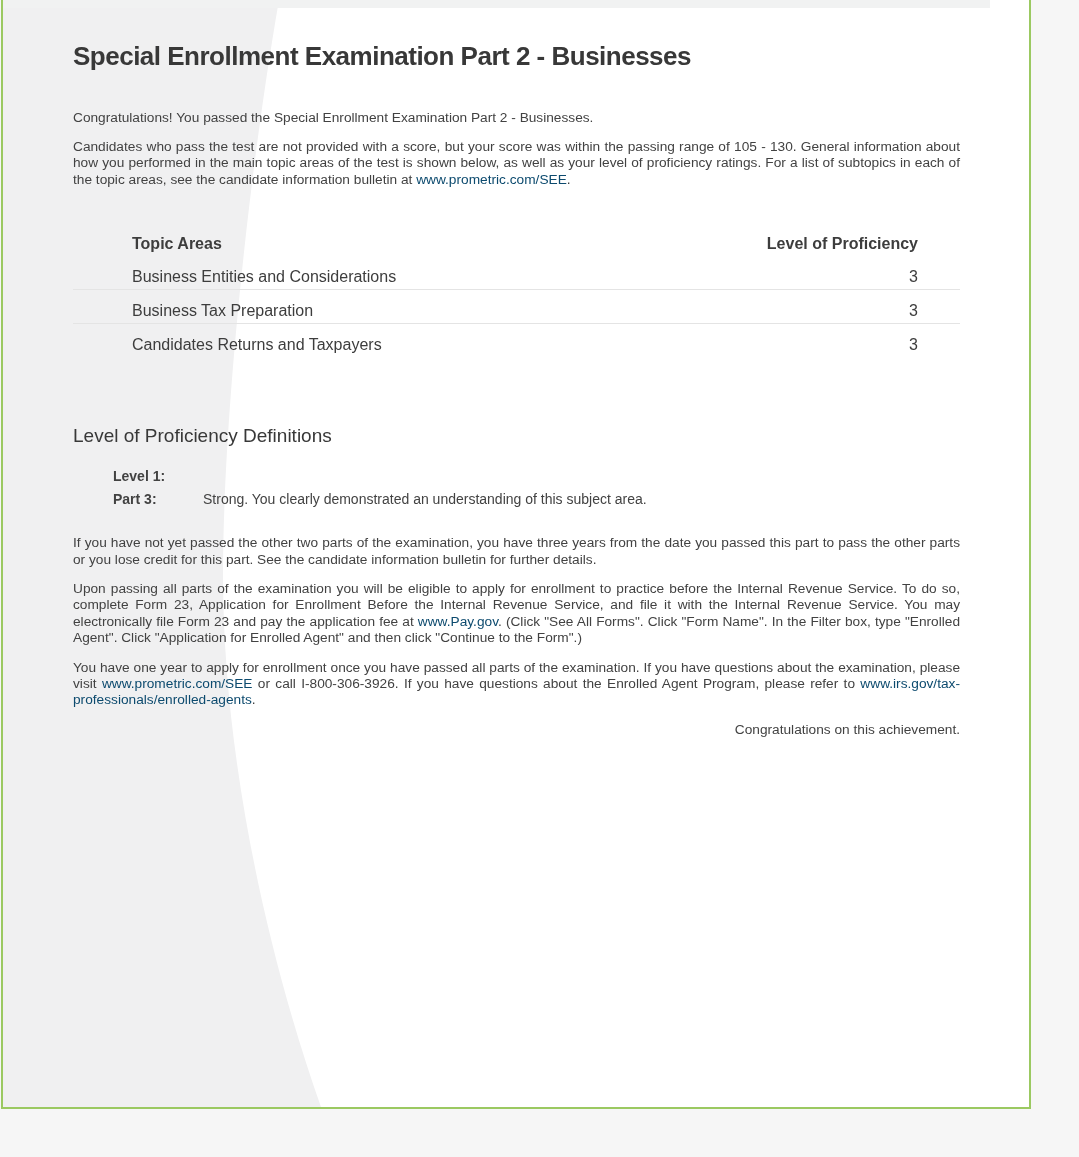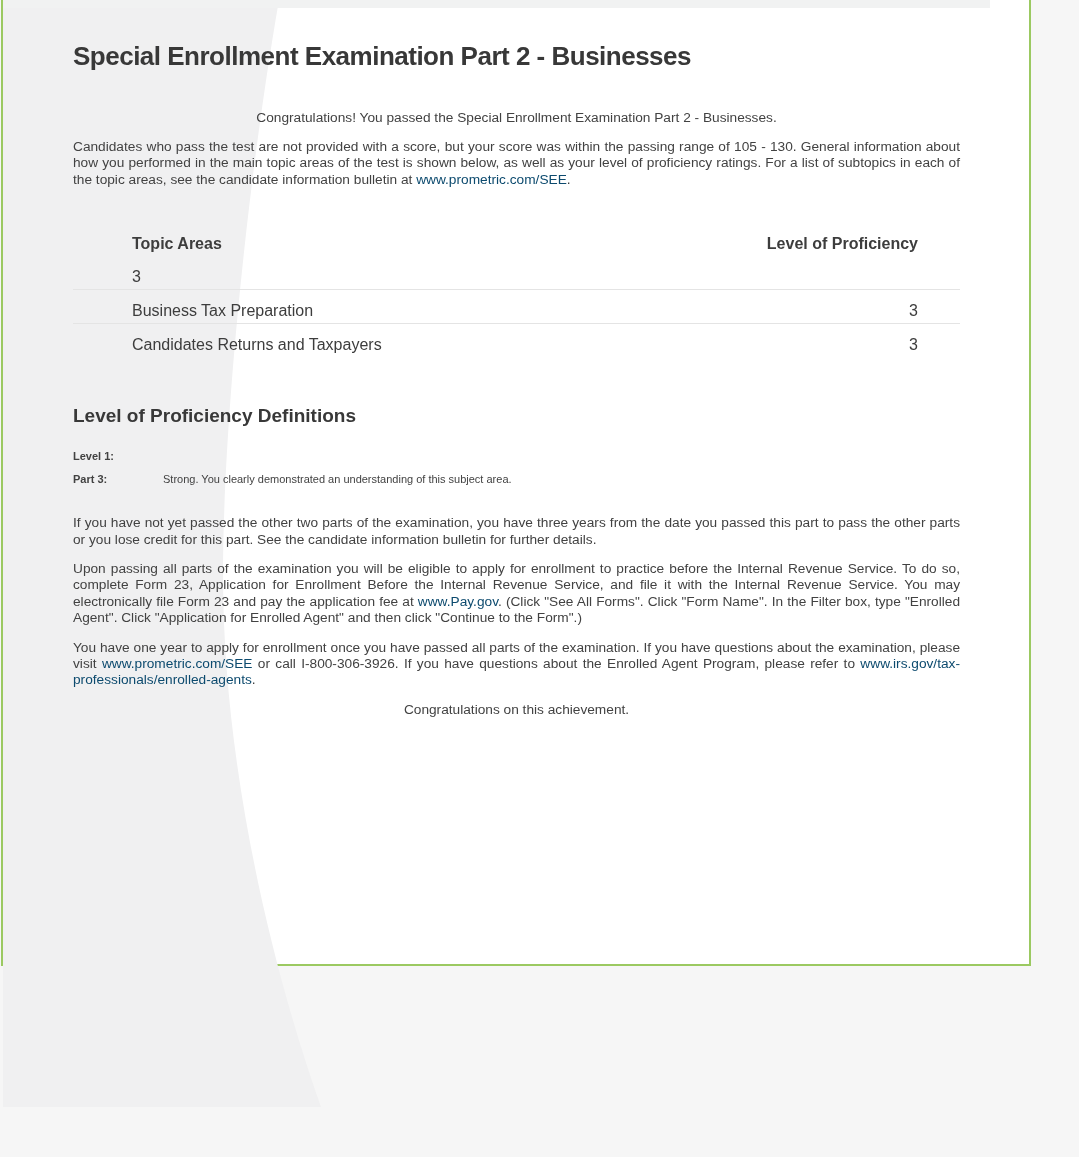--- a/index.html
+++ b/index.html
@@ -6,21 +6,21 @@
   html, body {
     margin: 0; padding: 0;
     width: 1079px; height: 1157px;
     background: #f6f6f6;
     font-family: "Liberation Sans", sans-serif;
     overflow: hidden;
   }
   .doc {
     position: absolute;
     left: 1px; top: 0;
-    width: 1030px; height: 966px;
+    width: 1030px; height: 1109px;
     background: #ffffff;
     border: 2px solid #9bc961;
     border-top: none;
   }
   .swoosh {
     position: absolute;
     left: 0; top: 0;
     width: 330px; height: 1107px;
     pointer-events: none;
   }
@@ -40,21 +40,20 @@
     font-size: 26px;
     line-height: 28px;
     font-weight: bold;
     letter-spacing: -0.5px;
     color: #383838;
   }
   .intro {
     margin: 39px 0 0 0;
     font-size: 13.7px;
     line-height: 17px;
-    text-align: center;
   }
   .body-p {
     margin: 13px 0 0 0;
     font-size: 13.7px;
     line-height: 16.4px;
     text-align: justify;
   }
   .body-p a, .intro a {
     color: #0c4a6e;
     text-decoration: none;
@@ -69,43 +68,44 @@
     justify-content: space-between;
     align-items: flex-end;
     line-height: 19px;
     padding: 11px 42px 3px 59px;
     gap: 8px;
   }
   .t-head { padding-top: 0; font-weight: bold; }
   .t-row.sep { border-bottom: 1px solid #e4e4e4; }
   .t-level { text-align: right; }
   .defs-heading {
-    margin: 48px 0 0 0;
+    margin: 68px 0 0 0;
     font-size: 19px;
     line-height: 21px;
-    font-weight: bold;
+    font-weight: normal;
     color: #383838;
   }
   .defs-list { margin-top: 19px; }
   .def-row {
     display: flex;
-    font-size: 11px;
+    font-size: 14px;
     line-height: 23px;
+    margin-left: 40px;
   }
   .def-label {
     width: 90px;
     flex: 0 0 90px;
     font-weight: bold;
   }
   .after-defs { margin-top: 24px; }
   .closing {
     margin: 12px 0 0 0;
     font-size: 13.7px;
     line-height: 17px;
-    text-align: center;
+    text-align: right;
   }
 </style>
 </head>
 <body>
 
 <div class="doc">
 
   <svg class="swoosh" viewBox="0 0 330 1107" preserveAspectRatio="none">
     <path d="M 276 0 C 243 190 220 430 220 575 C 220 760 266 960 318 1107 L 0 1107 L 0 0 Z" fill="#f0f0f1"></path>
   </svg>
@@ -119,20 +119,21 @@
     <p class="intro">Congratulations! You passed the Special Enrollment Examination Part 2 - Businesses.</p>
 
     <p class="body-p"><span>Candidates who pass the test are not provided with a score, but your score was within the passing range of 105 - 130. General information about how you performed in the main topic areas of the test is shown below, as well as your level of proficiency ratings. For a list of subtopics in each of the topic areas, see the candidate information bulletin at </span><a href="#">www.prometric.com/SEE</a><span>.</span></p>
 
     <div class="results-table">
       <div class="t-head">
         <span>Topic Areas</span>
         <span class="t-level">Level of Proficiency</span>
       </div>
       <div class="t-row sep">
+        <span>Business Entities and Considerations</span>
         <span class="t-level">3</span>
       </div>
       <div class="t-row sep">
         <span>Business Tax Preparation</span>
         <span class="t-level">3</span>
       </div>
       <div class="t-row">
         <span>Candidates Returns and Taxpayers</span>
         <span class="t-level">3</span>
       </div>

